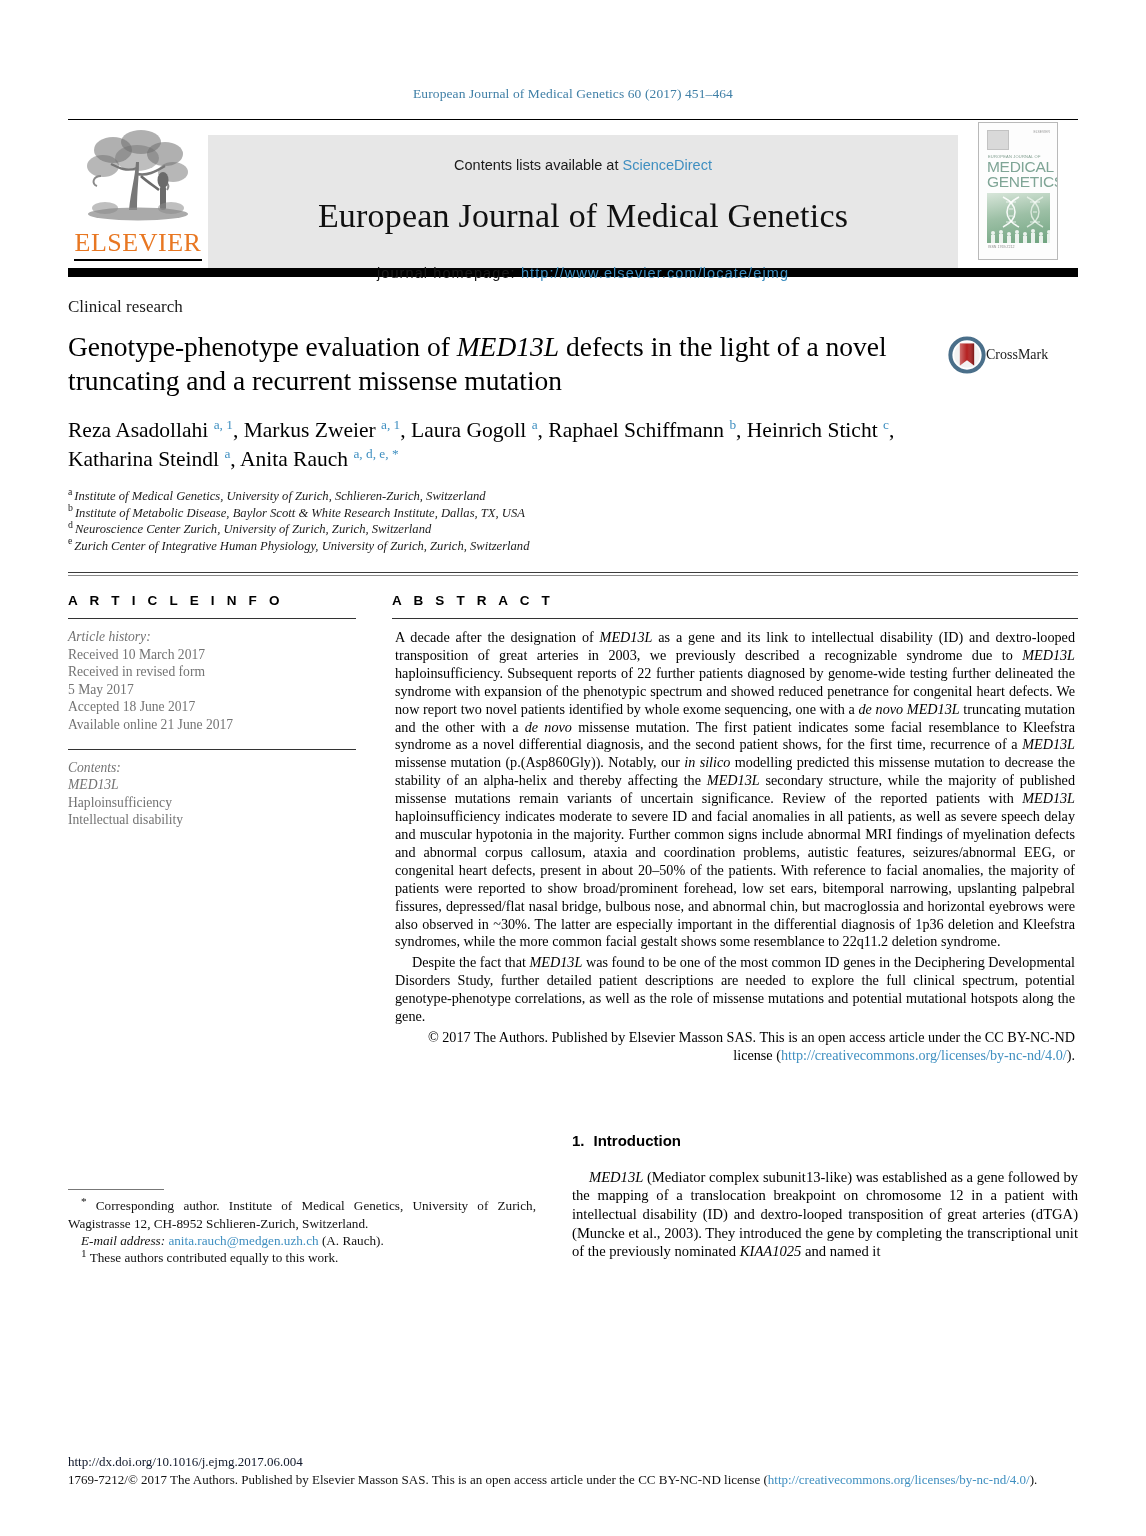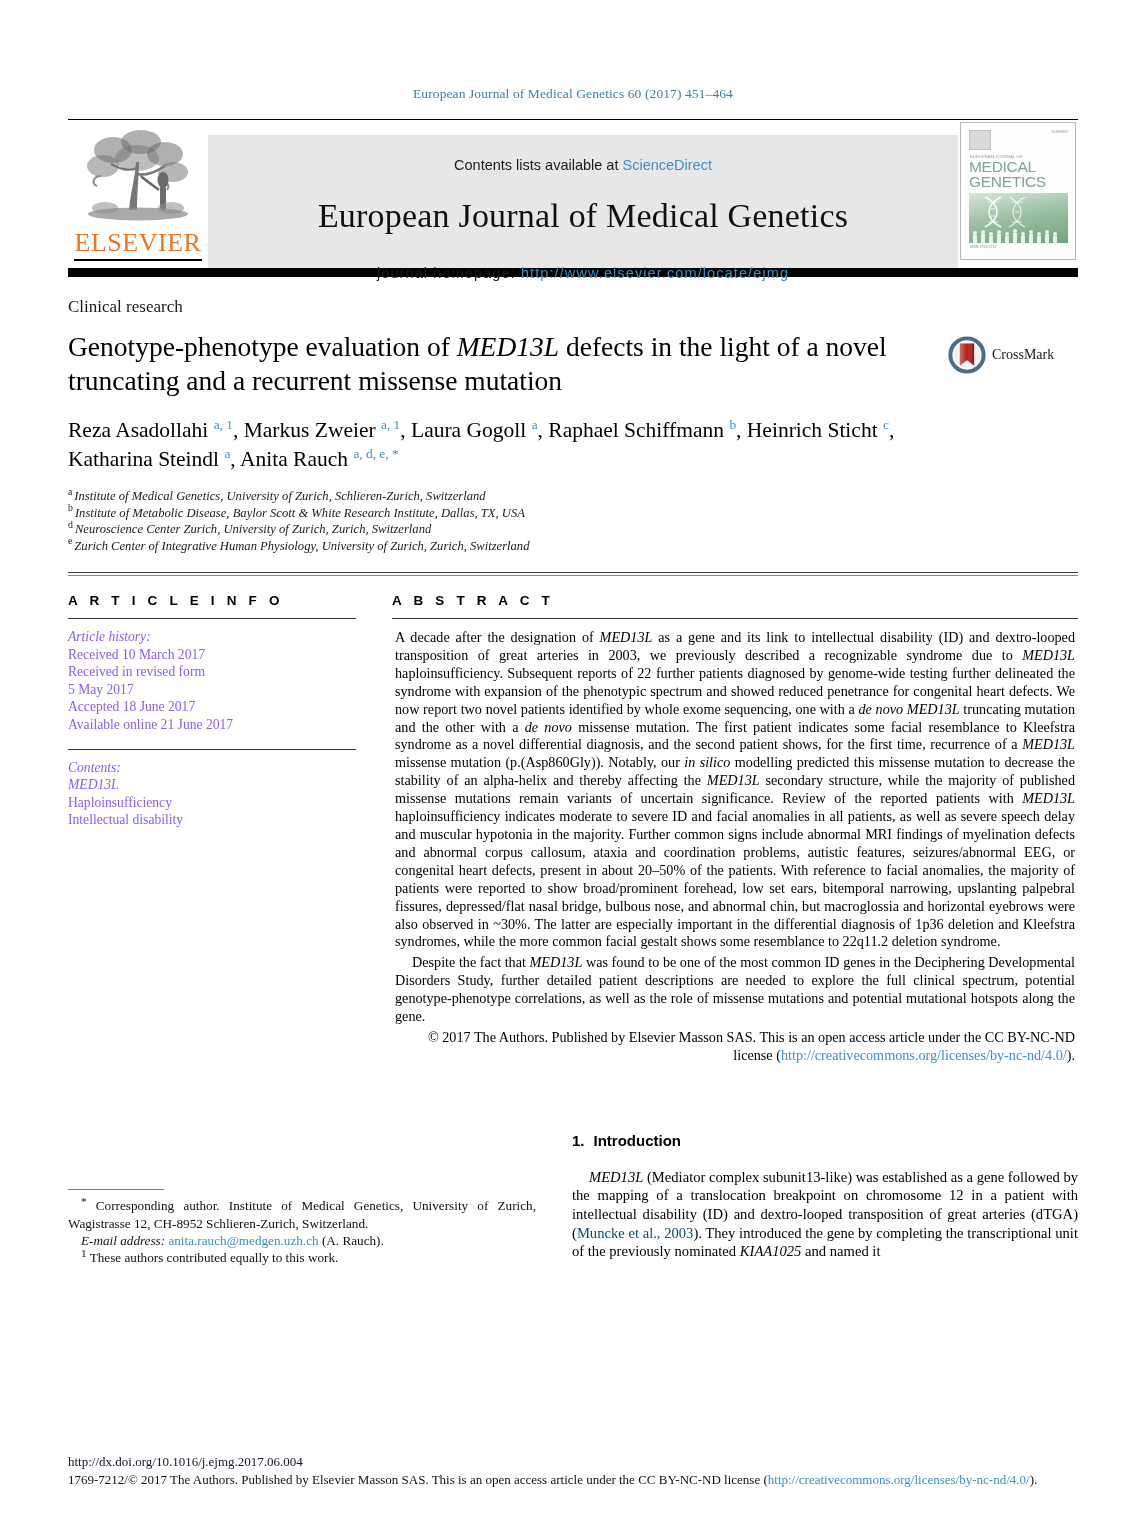--- a/index.html
+++ b/index.html
@@ -103,21 +103,21 @@
   .cover-block {
     width: 120px;
     flex: none;
     display: flex;
     align-items: flex-start;
     justify-content: center;
     padding-top: 2px;
     box-sizing: border-box;
   }
   .cover-thumb {
-    width: 116px;
+    width: 80px;
     height: 138px;
     border: 1px solid #b9b9b9;
     background: #fdfdfd;
     position: relative;
     overflow: hidden;
     box-sizing: border-box;
   }
   .cover-elsevier-mark {
     position: absolute; top: 7px; left: 8px;
     width: 20px; height: 18px;
@@ -189,21 +189,20 @@
     color: #000;
     max-width: 880px;
   }
   .article-title em { font-style: italic; }
   .crossmark {
     flex: none;
     width: 128px;
     margin-top: 6px;
     display: flex;
     align-items: center;
-    gap: 6px;
     text-align: right;
   }
   .crossmark-logo {
     width: 38px; height: 38px; flex: none;
   }
   .crossmark-label {
     font-family: "Liberation Serif", serif;
     font-size: 14px;
     color: #1a1a1a;
   }
@@ -267,21 +266,21 @@
     margin-bottom: 9px;
   }
   .abs-rule {
     border-top: 1.5px solid #333;
     margin-top: 10px;
     margin-bottom: 10px;
   }
   .info-line {
     font-size: 13.6px;
     line-height: 17.6px;
-    color: #8b5cf6;
+    color: #737373;
   }
   .info-line.italic { font-style: italic; }
 
   .abstract-body {
     font-size: 14.2px;
     line-height: 17.9px;
     text-align: justify;
     color: #000;
     hyphens: auto;
   }
@@ -314,21 +313,21 @@
   .intro-head .num { margin-right: 9px; }
   .intro-body {
     font-size: 14.6px;
     line-height: 18.6px;
     text-align: justify;
     margin-top: 19px;
     text-indent: 17px;
     color: #000;
   }
   .intro-body em { font-style: italic; }
-  .intro-body .ref-link { color: #0c4a6e; }
+  .intro-body .ref-link { color: #000000; }
 
   
   .footnotes {
     position: absolute;
     left: 0;
     bottom: -6px;
     width: 468px;
   }
   .fn-rule {
     width: 96px;

